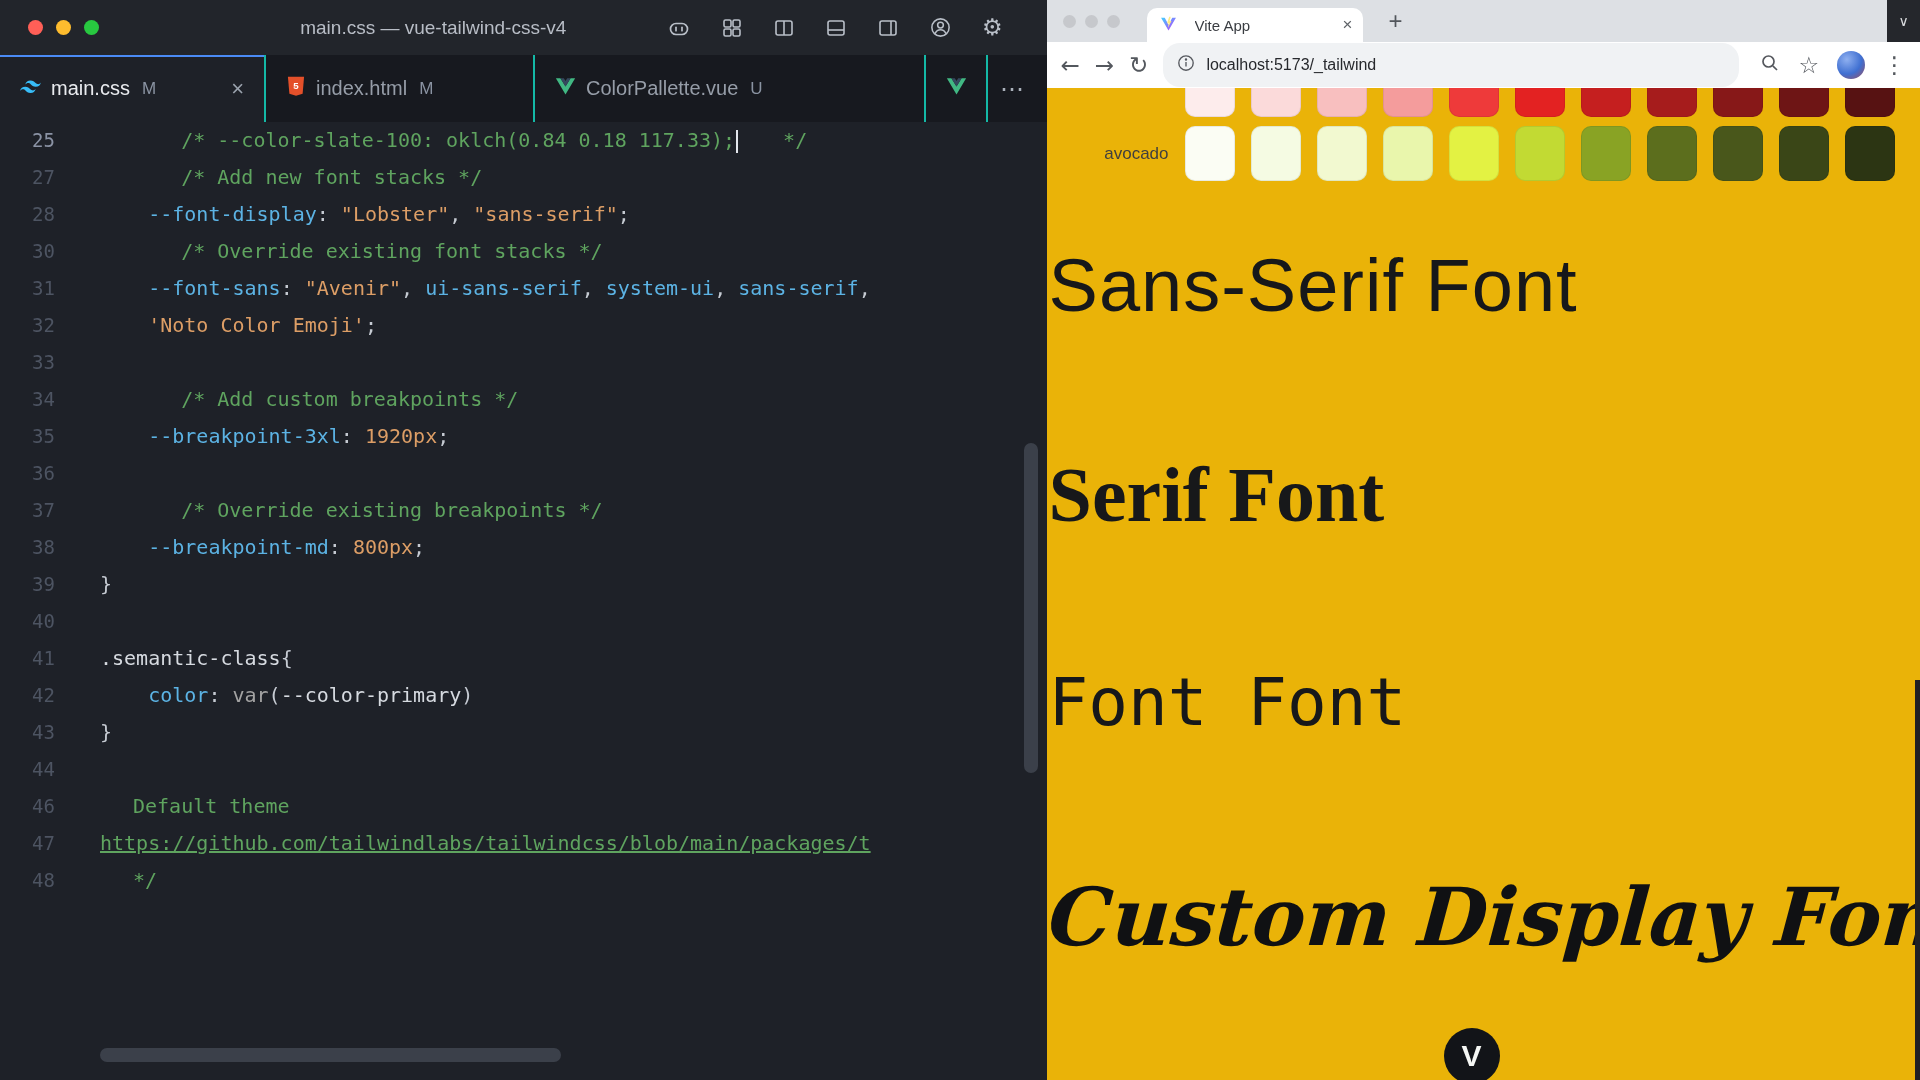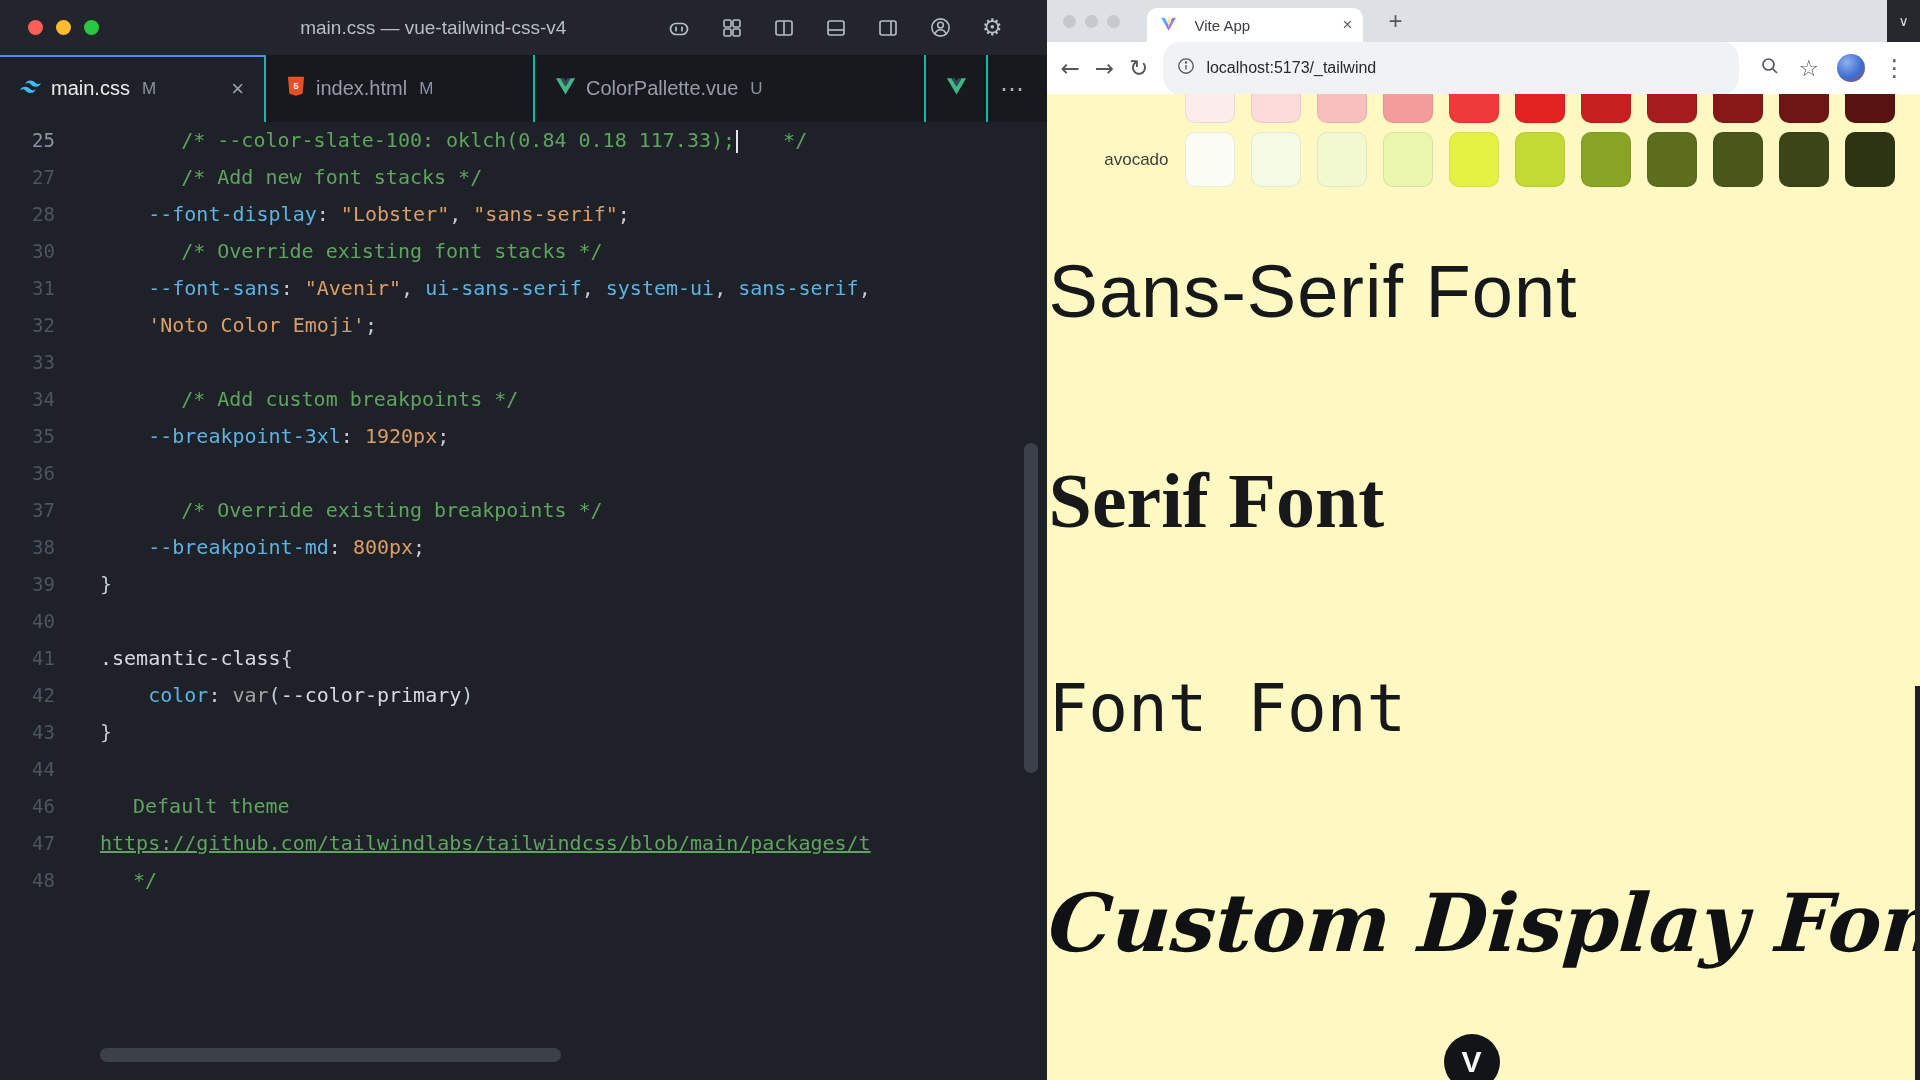--- a/index.html
+++ b/index.html
@@ -52,26 +52,26 @@
   .b-traffic { position: absolute; left: 16px; top: 15px; display: flex; gap: 9px; }
   .btl { width: 13px; height: 13px; border-radius: 50%; background: #c6c8cc; }
   .chrome-tab { position: absolute; left: 100px; top: 8px; width: 216px; height: 34px; background: #fff; border-radius: 10px 10px 0 0; display: flex; align-items: center; gap: 18px; padding: 0 10px 0 13px; }
   .chrome-tab-title { font-size: 15px; color: #3a3d42; flex: 1; white-space: nowrap; overflow: hidden; }
   .chrome-tab-close { color: #5f6368; font-size: 17px; }
   .new-tab-btn { position: absolute; left: 334px; top: 6px; width: 30px; height: 30px; display: flex; align-items: center; justify-content: center; color: #52565b; font-size: 24px; }
   .tab-search-corner { position: absolute; right: 0; top: 0; width: 33px; height: 42px; background: #25272c; display: flex; align-items: center; justify-content: center; color: #d8dadd; font-size: 14px; font-family: "DejaVu Sans", sans-serif; }
 
   .navbar { flex: 0 0 46px; background: #fff; display: flex; align-items: center; padding: 0 14px; gap: 15px; }
   .nav-glyph { font-family: "DejaVu Sans", sans-serif; font-size: 23px; color: #54585e; line-height: 1; }
-  .urlbar { width: 576px; height: 52px; border-radius: 17px; background: #f0f2f4; display: flex; align-items: center; gap: 11px; padding: 0 14px; }
+  .urlbar { width: 576px; height: 44px; border-radius: 17px; background: #f0f2f4; display: flex; align-items: center; gap: 11px; padding: 0 14px; }
   .url-text { font-size: 16px; color: #27292d; white-space: nowrap; overflow: hidden; }
   .nav-right { display: flex; align-items: center; gap: 18px; margin-left: 6px; }
   .avatar { width: 28px; height: 28px; border-radius: 50%; background: radial-gradient(circle at 35% 30%, #8fb0f0, #3f6fd1 55%, #b5443c 110%); }
 
-  .content { flex: 1; position: relative; overflow: hidden; background: #fef9c3; text-decoration: underline; }
+  .content { flex: 1; position: relative; overflow: hidden; background: #eab308; text-decoration: underline; }
 
   .palette { position: absolute; top: -26px; left: 16px; display: flex; flex-direction: column; gap: 9px; }
   .prow { display: flex; gap: 16px; align-items: center; }
   .prow-label { width: 106px; text-align: right; font-size: 17px; color: #3f3f3f; }
   .swatch { width: 50px; height: 55px; border-radius: 10px; border: 1px solid rgba(0,0,0,.07); }
 
   .font-sample { position: absolute; left: 2px; color: #17181a; white-space: nowrap; }
   .font-sans    { top: 155px; font-family: "Liberation Sans", sans-serif; font-size: 74px; font-weight: 500; letter-spacing: 1px; }
   .font-serif   { top: 362px; font-family: "Liberation Serif", serif; font-size: 78px; font-weight: 600; }
   .font-mono    { top: 576px; font-family: "DejaVu Sans Mono", monospace; font-size: 66px; font-weight: 500; }

